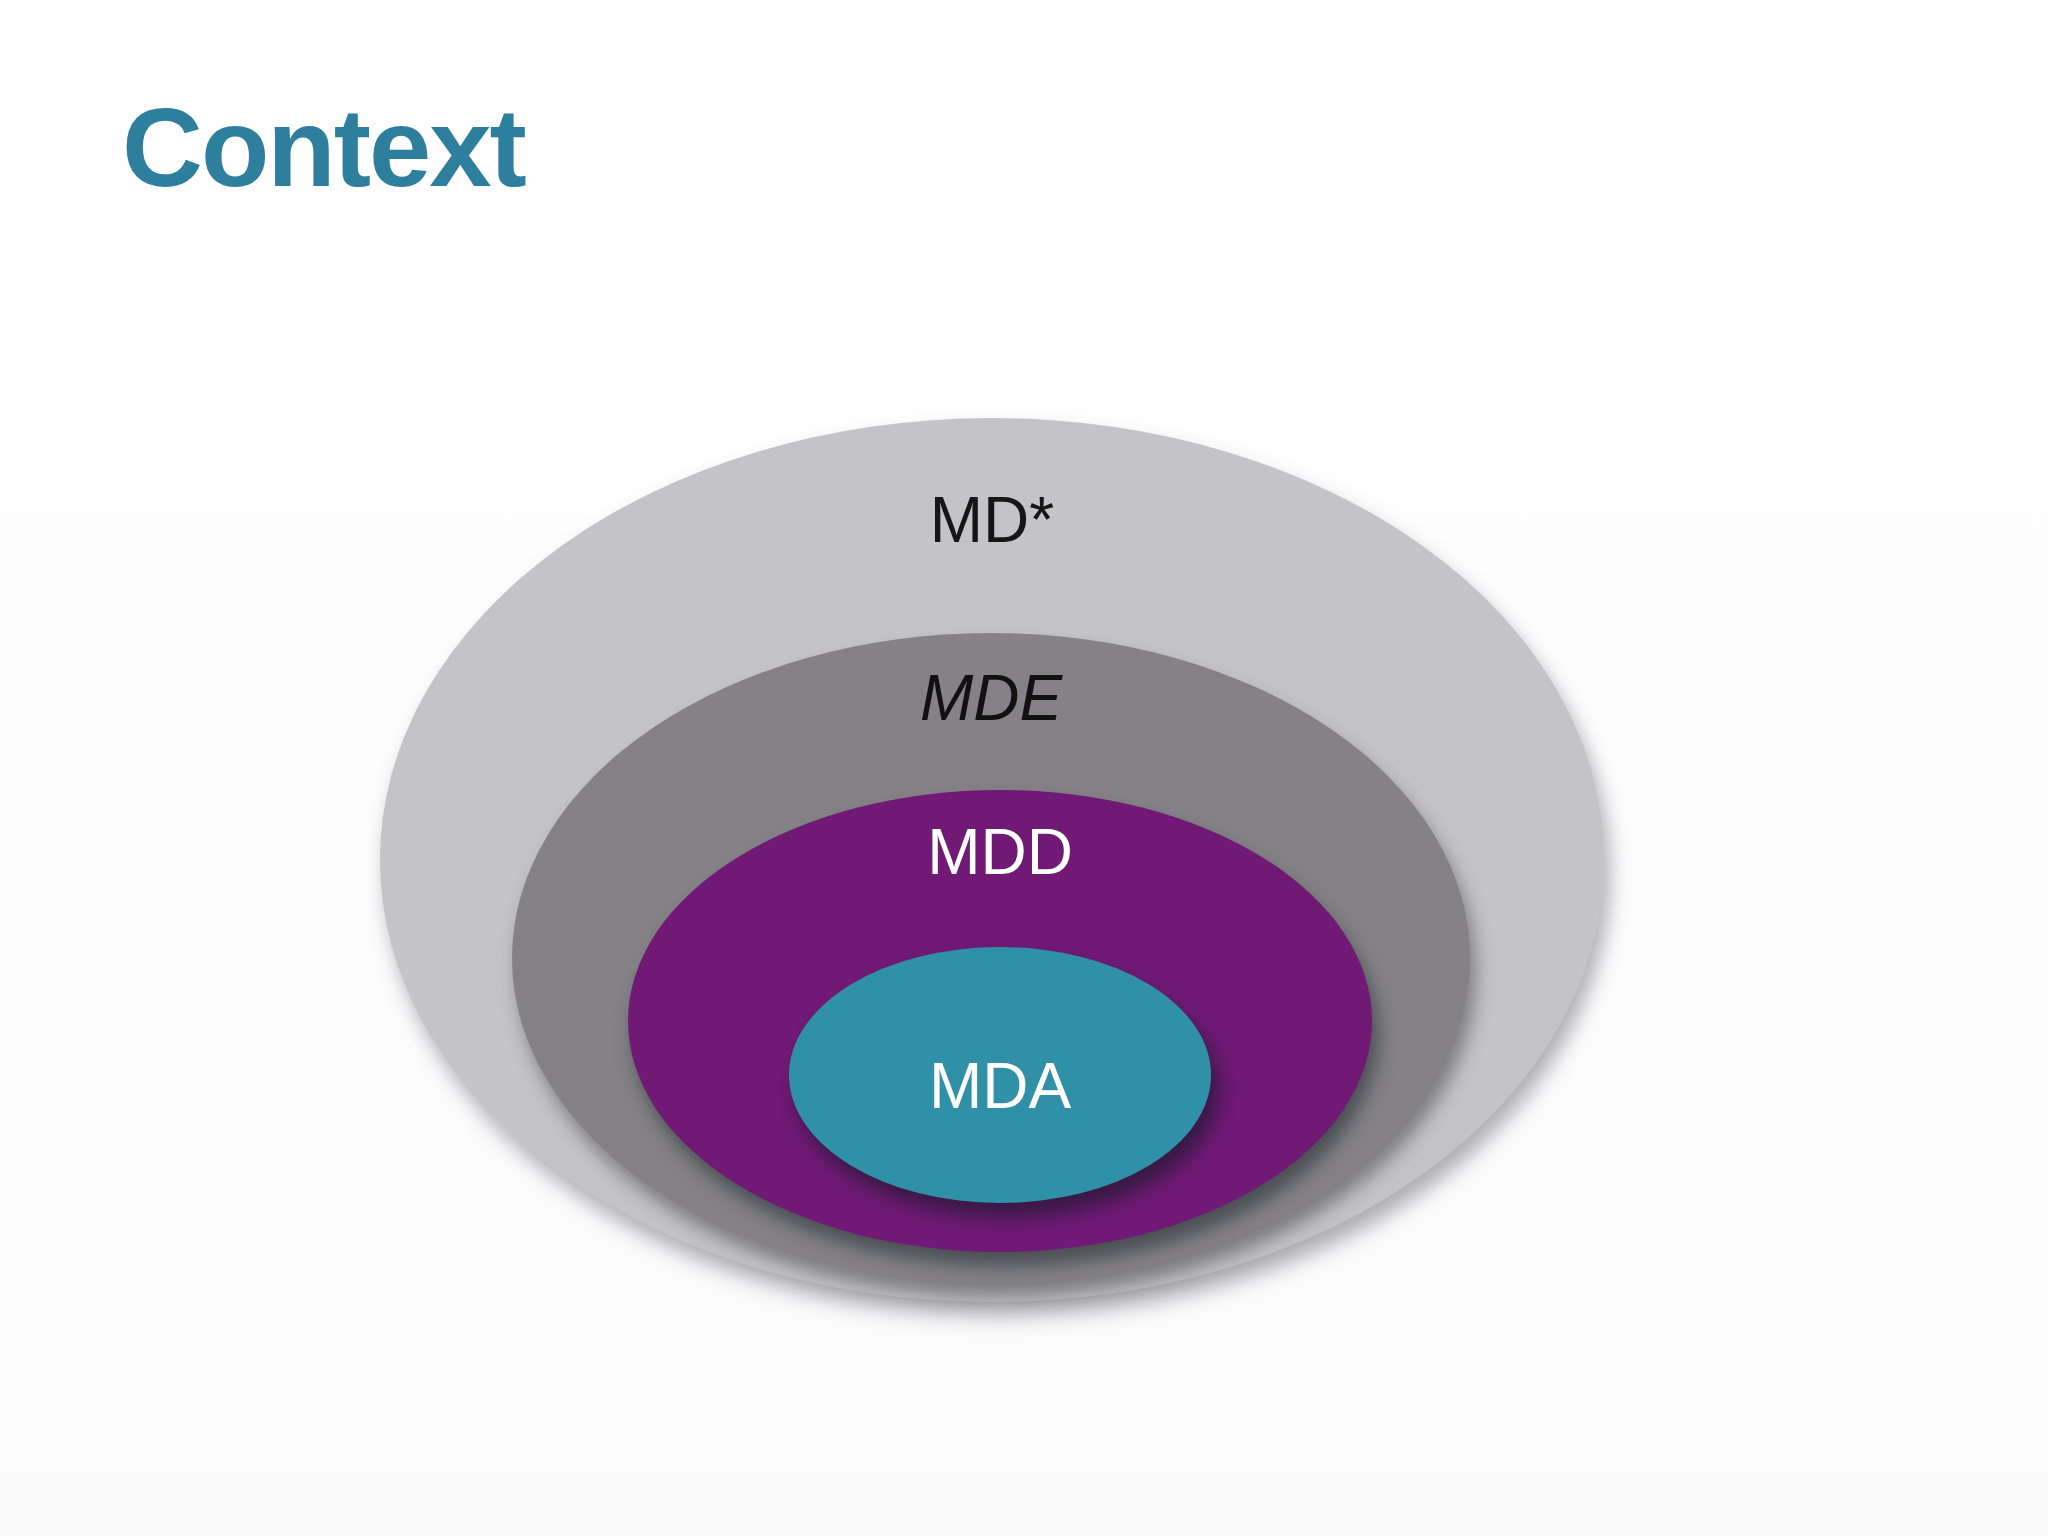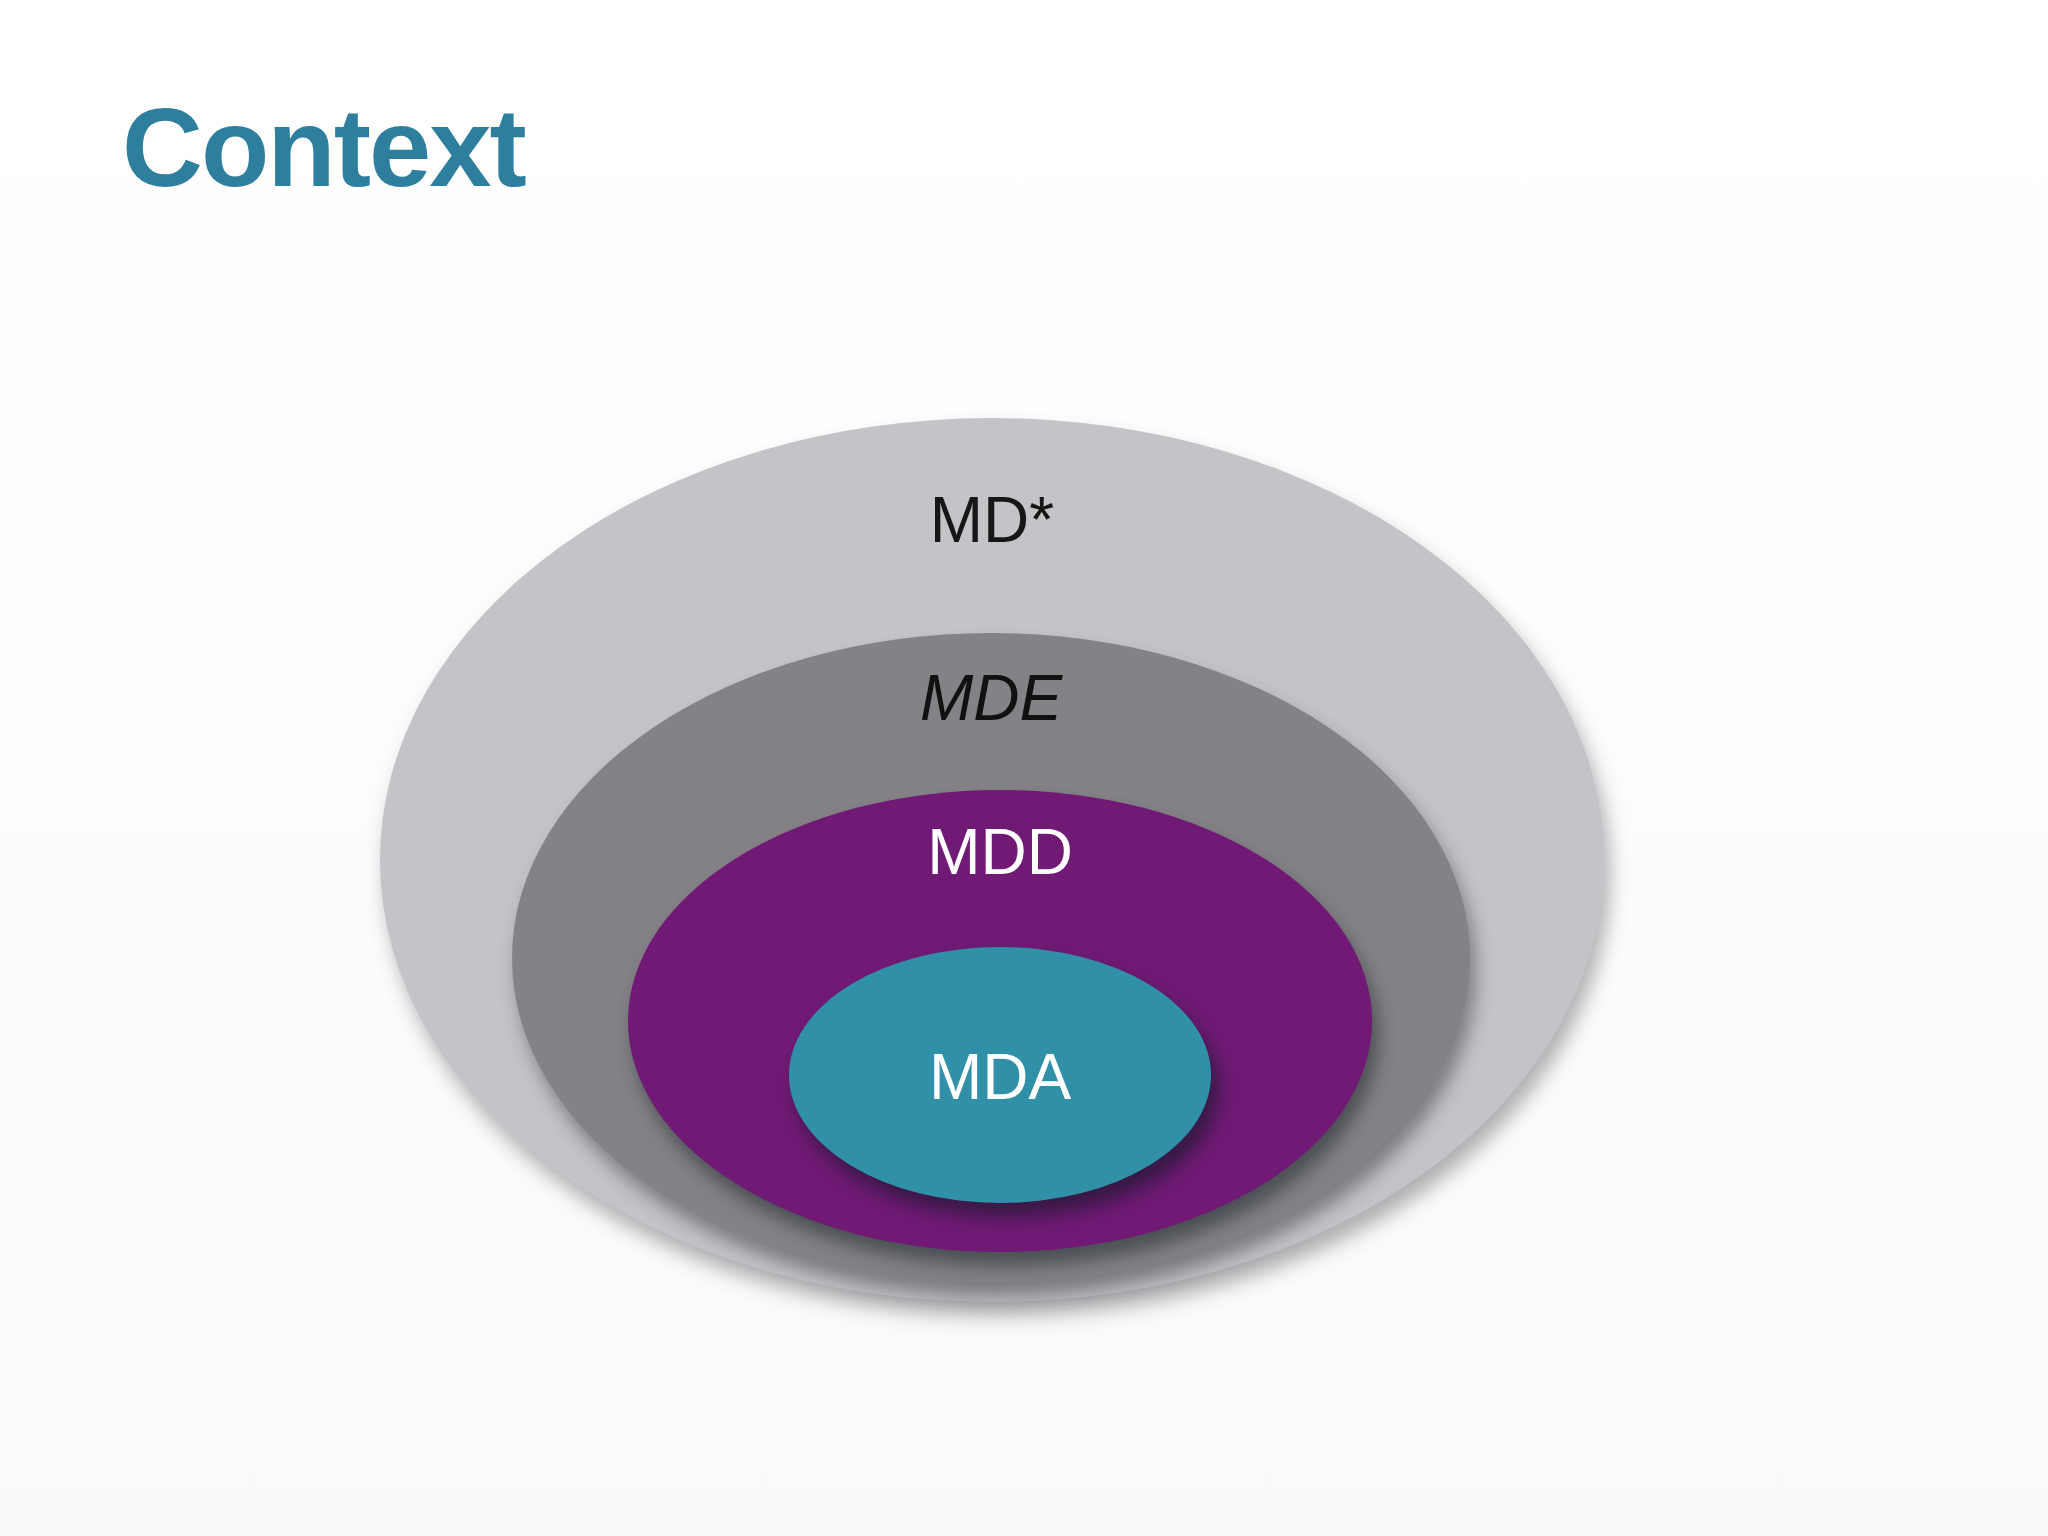--- a/index.html
+++ b/index.html
@@ -64,21 +64,21 @@
     right: 0;
     text-align: center;
     font-size: 64px;
     line-height: 70px;
     font-weight: normal;
     white-space: nowrap;
   }
   .ring-0 .ring-label { top: 67px; }
   .ring-1 .ring-label { top: 30px; font-style: italic; }
   .ring-2 .ring-label { top: 27px; }
-  .ring-3 .ring-label { top: 95px; text-align: center; }
+  .ring-3 .ring-label { top: 104px; text-align: center; }
 </style>
 </head>
 <body>
 
 <div class="slide">
 
   <h1 class="slide-title" style="color: rgb(46, 126, 157);">Context</h1>
 
   <div class="diagram">
 

